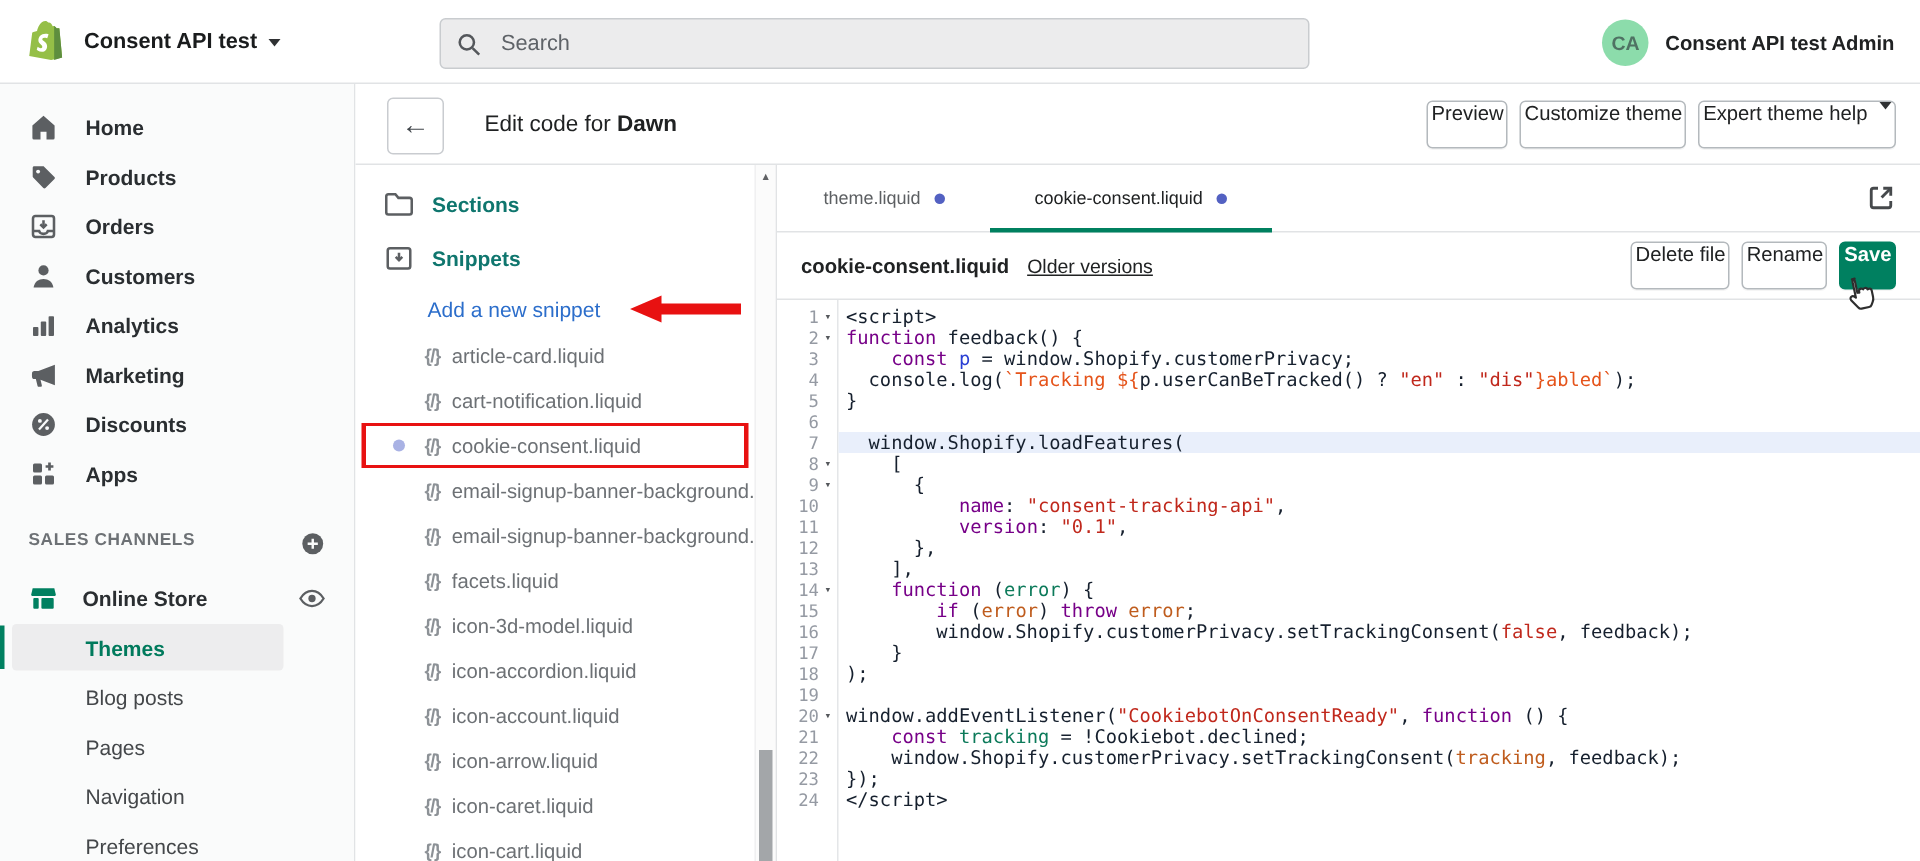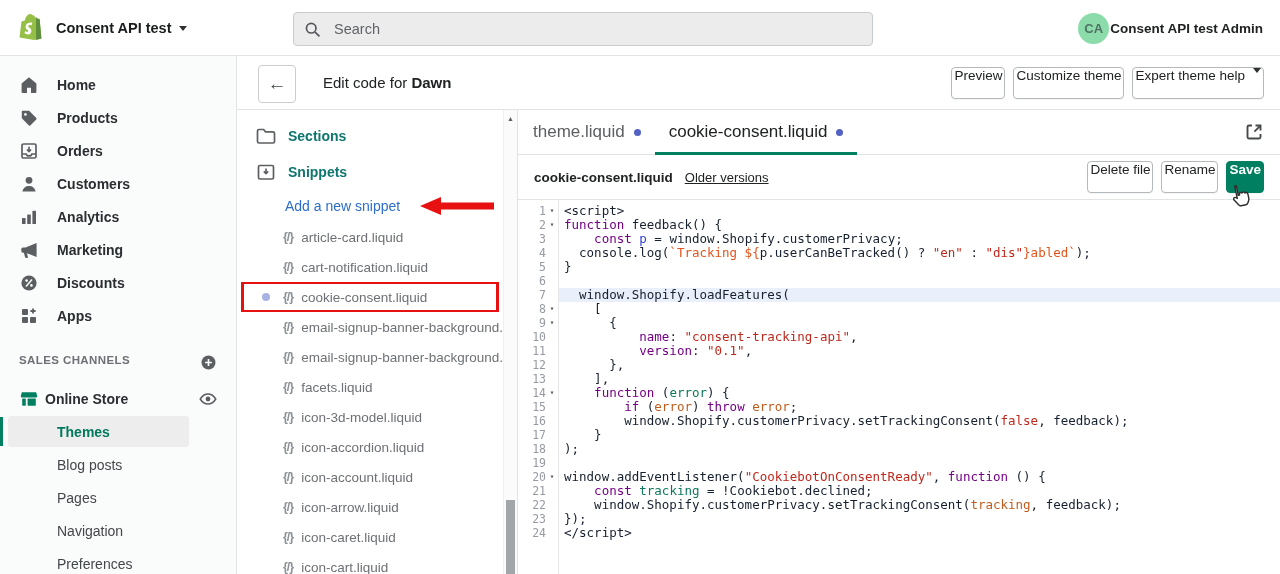--- a/index.html
+++ b/index.html
@@ -14,37 +14,37 @@
   .store-switch{position:absolute;left:56px;top:0;height:56px;display:flex;align-items:center;gap:8px;
           font-size:14.5px;font-weight:700;color:#1a1c1d;cursor:pointer;}
   .caret{width:0;height:0;border-left:4.5px solid transparent;border-right:4.5px solid transparent;
          border-top:5.5px solid #2f3133;}
   .search{position:absolute;left:293px;top:12px;width:580px;height:34px;background:#ececed;
           border:1px solid #c9cccf;border-radius:4px;display:flex;align-items:center;gap:11px;
           padding:0 10px;box-sizing:border-box;}
   .search input{border:none;background:transparent;outline:none;font-size:14.5px;color:#202223;
           font-family:"Liberation Sans",sans-serif;width:100%;}
   .search input::placeholder{color:#5f6368;}
-  .account{position:absolute;right:17px;top:0;height:56px;display:flex;align-items:center;gap:1px;cursor:pointer;}
+  .account{position:absolute;right:17px;top:0;height:56px;display:flex;align-items:center;gap:11px;cursor:pointer;}
   .avatar{width:31px;height:31px;border-radius:50%;background:#8cdcab;color:#4f7263;
           font-size:13px;font-weight:700;display:flex;align-items:center;justify-content:center;}
   .acct-name{font-size:13.5px;font-weight:600;color:#202223;}
 
   
   .sidebar{position:absolute;left:0;top:56px;width:237px;bottom:0;background:#fafbfb;
            border-right:1px solid #e1e3e5;box-sizing:border-box;padding-top:12px;}
   .nav-item{height:33px;display:flex;align-items:center;padding-left:19px;gap:18px;cursor:pointer;}
   .nav-icon{width:20px;height:20px;}
   .nav-label{font-size:14px;font-weight:600;color:#2a2e31;}
   .sales-row{margin-top:22px;height:24px;display:flex;align-items:flex-start;justify-content:space-between;
              padding:0 19px;}
   .sales-label{font-size:11.5px;font-weight:700;color:#6d7175;letter-spacing:.4px;}
   .store-row{margin-top:4px;height:33px;display:flex;align-items:center;justify-content:space-between;
              padding:0 19px;cursor:pointer;}
-  .store-left{display:flex;align-items:center;gap:6px;justify-content:flex-end;}
+  .store-left{display:flex;align-items:center;gap:16px;justify-content:flex-end;}
   .store-label{font-size:14px;font-weight:600;color:#2a2e31;}
   .sub-item{height:33px;display:flex;align-items:center;padding-left:57px;font-size:14px;
             color:#44474a;position:relative;cursor:pointer;}
   .sub-item span{position:relative;z-index:1;}
   .sub-item.selected{color:#007a5c;font-weight:600;}
   .sub-item.selected::before{content:"";position:absolute;left:8px;right:47px;top:1px;bottom:1px;
             background:#ededee;border-radius:3px;}
   .sub-item.selected::after{content:"";position:absolute;left:0;top:2px;bottom:2px;width:3px;
             background:#008060;}
 
@@ -78,21 +78,21 @@
   .red-arrow{position:absolute;left:183px;top:6px;pointer-events:none;z-index:3;}
   .ft-scrollbar{position:absolute;top:0;right:0;bottom:0;width:13px;background:#fbfbfb;
                 border-left:1px solid #f0f0f1;}
   .ft-up{position:absolute;top:5px;left:0;width:13px;text-align:center;font-size:7px;color:#5f6164;}
   .ft-thumb{position:absolute;left:2px;right:2px;top:390px;bottom:0;background:#a3a6a9;}
 
   
   .editor{position:absolute;left:518px;top:110px;right:0;bottom:0;background:#fff;}
   .tabs{height:45px;border-bottom:1px solid #e1e3e5;box-sizing:border-box;display:flex;
         align-items:stretch;padding-left:1px;position:relative;}
-  .tab{display:flex;align-items:center;gap:9px;padding:0 14px;font-size:17px;color:#5c5f62;
+  .tab{display:flex;align-items:center;gap:9px;padding:0 30px;font-size:12px;color:#5c5f62;
        position:relative;cursor:pointer;}
   .tab.active{color:#202223;}
   .tab.active::after{content:"";position:absolute;left:0;right:0;bottom:-1px;height:3px;background:#00805f;}
   .tdot{width:7px;height:7px;border-radius:50%;background:#5361c2;}
   .expand-btn{position:absolute;right:16px;top:12px;cursor:pointer;}
   .ed-header{height:45px;border-bottom:1px solid #e1e3e5;box-sizing:border-box;display:flex;
              align-items:center;padding:0 16px;gap:12px;}
   .ed-file{font-weight:700;font-size:13.5px;color:#202223;}
   .ed-older{font-size:13px;color:#202223;text-decoration:underline;cursor:pointer;}
   .ed-btns{margin-left:auto;display:flex;gap:8px;}

